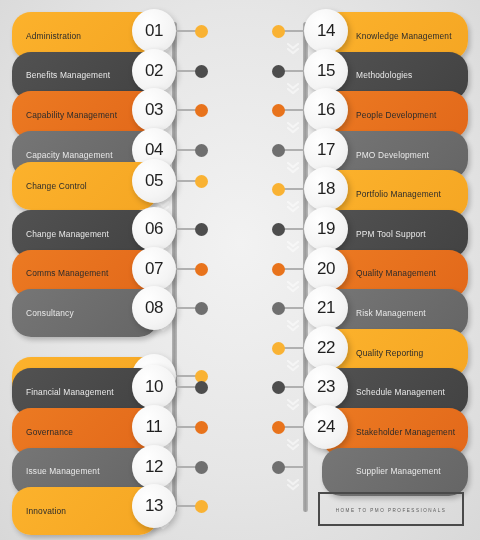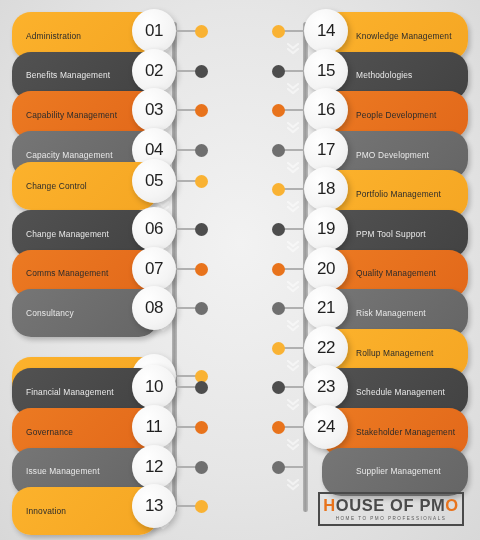--- a/index.html
+++ b/index.html
@@ -517,21 +517,21 @@
       <div class="row right" style="top: 289.2px;">
         <div class="pill mid">
           <span class="pill-label">Risk Management</span>
         </div>
         <div class="badge">21</div>
         <div class="stub"></div>
         <div class="node mid"></div>
       </div>
       <div class="row right" style="top: 328.8px;">
         <div class="pill amber">
-          <span class="pill-label">Rollup Management</span>
+          <span class="pill-label">Quality Reporting</span>
         </div>
         <div class="badge">22</div>
         <div class="stub"></div>
         <div class="node amber"></div>
       </div>
       <div class="row right" style="top: 368.4px;">
         <div class="pill dark">
           <span class="pill-label">Schedule Management</span>
         </div>
         <div class="badge">23</div>
@@ -550,19 +550,16 @@
         <div class="pill mid">
           <span class="pill-label">Supplier Management</span>
         </div>
         <div class="stub"></div>
         <div class="node mid"></div>
       </div>
     </div>
 
 
   <div id="logo">
-    <div id="logo-word">
-      <span class="hl">H</span><span>OUSE OF PM</span><span class="hl">O</span>
-    </div>
     <div id="logo-tag">HOME TO PMO PROFESSIONALS</div>
   </div>
 
 </div>
 
 </body></html>

